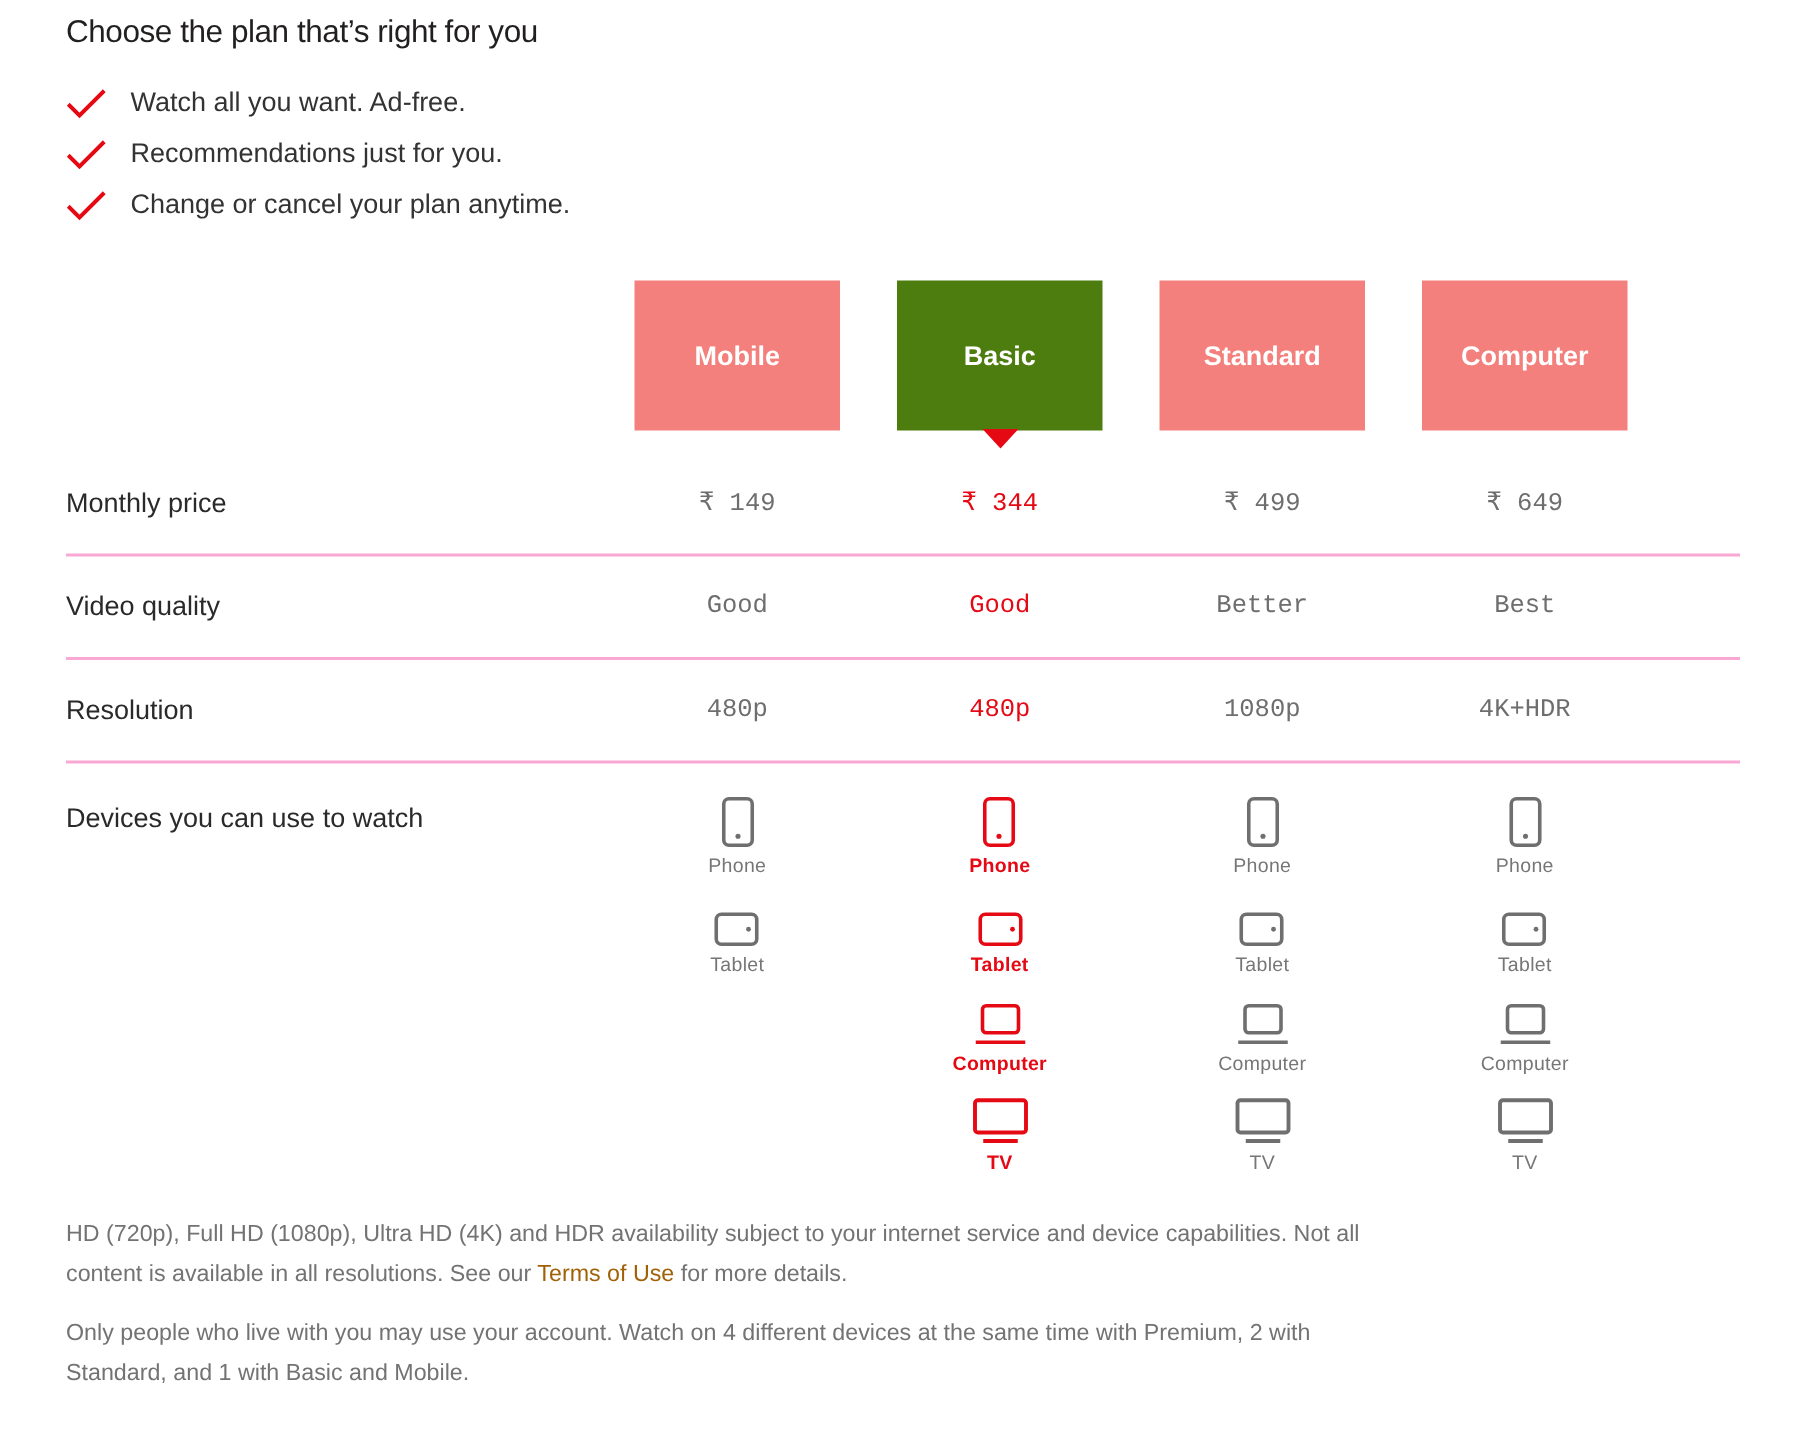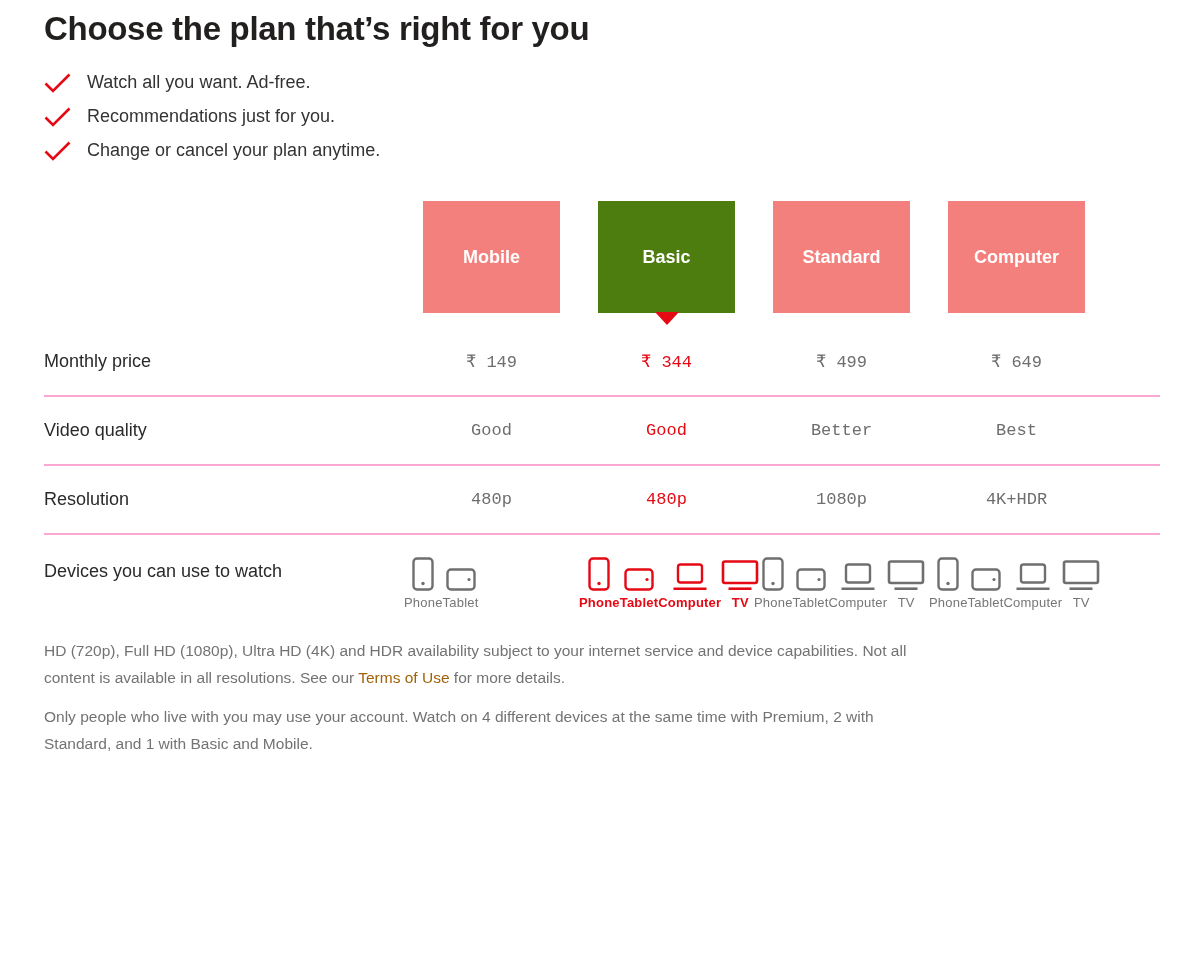--- a/index.html
+++ b/index.html
@@ -4,54 +4,54 @@
 <style>
   * { margin:0; padding:0; box-sizing:border-box; }
   html, body { background:#ffffff; }
   body {
     width:1200px; height:957px; overflow:hidden;
     font-family:"Liberation Sans","DejaVu Sans",sans-serif;
     color:#221f1f;
   }
   .page { padding:8px 40px 0 44px; }
 
-  .title { font-size:33px; font-weight:700; letter-spacing:-0.3px; color:#221f1f; margin-top:2px; }
+  .title { font-size:21px; font-weight:400; letter-spacing:-0.3px; color:#221f1f; margin-top:2px; }
 
   .benefits { list-style:none; margin-top:24px; }
   .benefit { display:flex; align-items:center; margin-bottom:13px; }
   .check { width:27px; height:20px; display:inline-flex; align-items:center; margin-right:16px; flex:0 0 auto; }
   .benefit-text { font-size:18px; color:#333333; }
 
   .plan-grid { margin-top:40px; }
   .plan-row { display:grid; grid-template-columns:360px repeat(4,175px); }
 
   .cards-row { margin-bottom:15px; }
   .plan-card {
-    position:relative; width:137px; height:112px; margin:0 auto;
+    position:relative; width:137px; height:100px; margin:0 auto;
     background:#f3807c; display:flex; align-items:center; justify-content:center;
     cursor:pointer;
   }
   .plan-card.selected { background:#4d7c0f; }
   .plan-card.selected::after {
     content:""; position:absolute; left:50%; bottom:-12px; transform:translateX(-50%);
     width:0; height:0;
     border-left:12px solid transparent; border-right:12px solid transparent;
     border-top:13px solid #e50914;
   }
   .plan-card-label { color:#ffffff; font-size:18px; font-weight:700; }
 
   .feature-row { height:69px; align-items:center; border-bottom:2px solid #f9a8d4; display:grid; align-content:center; grid-template-columns:360px repeat(4,175px); }
   .label-cell { font-size:18px; color:#2a2a2a; text-align:left; }
   .value-cell { text-align:center; }
   .feature-value { font-size:17px; color:#6e6e6e;font-family:Liberation Mono, monospace; }
   .feature-value.selected { color:#e50914; }
 
   .devices-row { padding-top:9px; align-items:start; }
   .devices-row .label-cell { padding-top:17px; }
-  .devices-cell { color:#6f6f6f; display:flex; flex-direction:row; align-items:center; }
+  .devices-cell { color:#6f6f6f; display:flex; flex-direction:column; align-items:center; }
   .devices-cell.selected { color:#e50914; }
   .device { height:66px; display:flex; flex-direction:column; align-items:center; justify-content:flex-end; gap:4px; }
   .device-icon { display:inline-flex; }
   .device-label { font-size:13px; color:#767676; letter-spacing:0.2px; }
   .devices-cell.selected .device-label { color:#e50914; font-weight:700; }
 
   .footnotes { margin-top:28px; }
   .footnote { max-width:884px; font-size:15.5px; line-height:1.72; color:#737373; margin-bottom:13px; }
   .link { color:#a16207; text-decoration:none; cursor:pointer; }
 </style>

